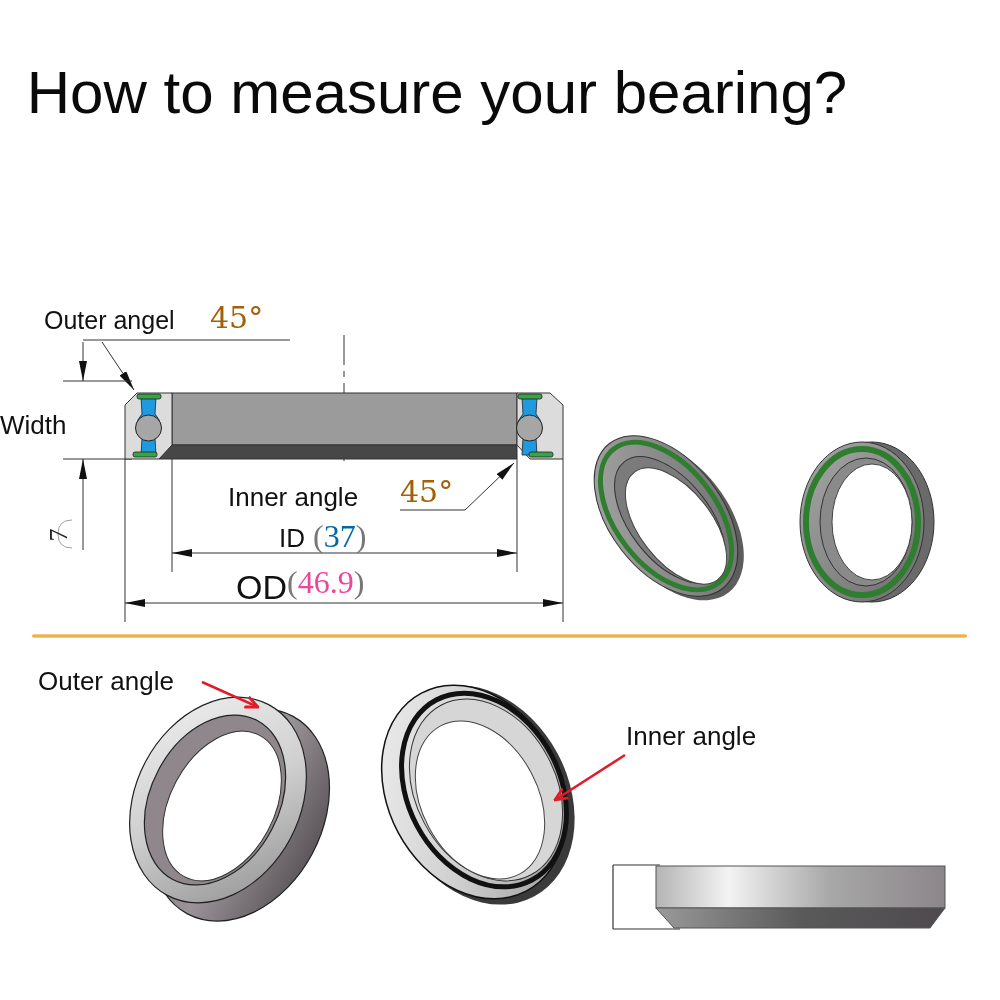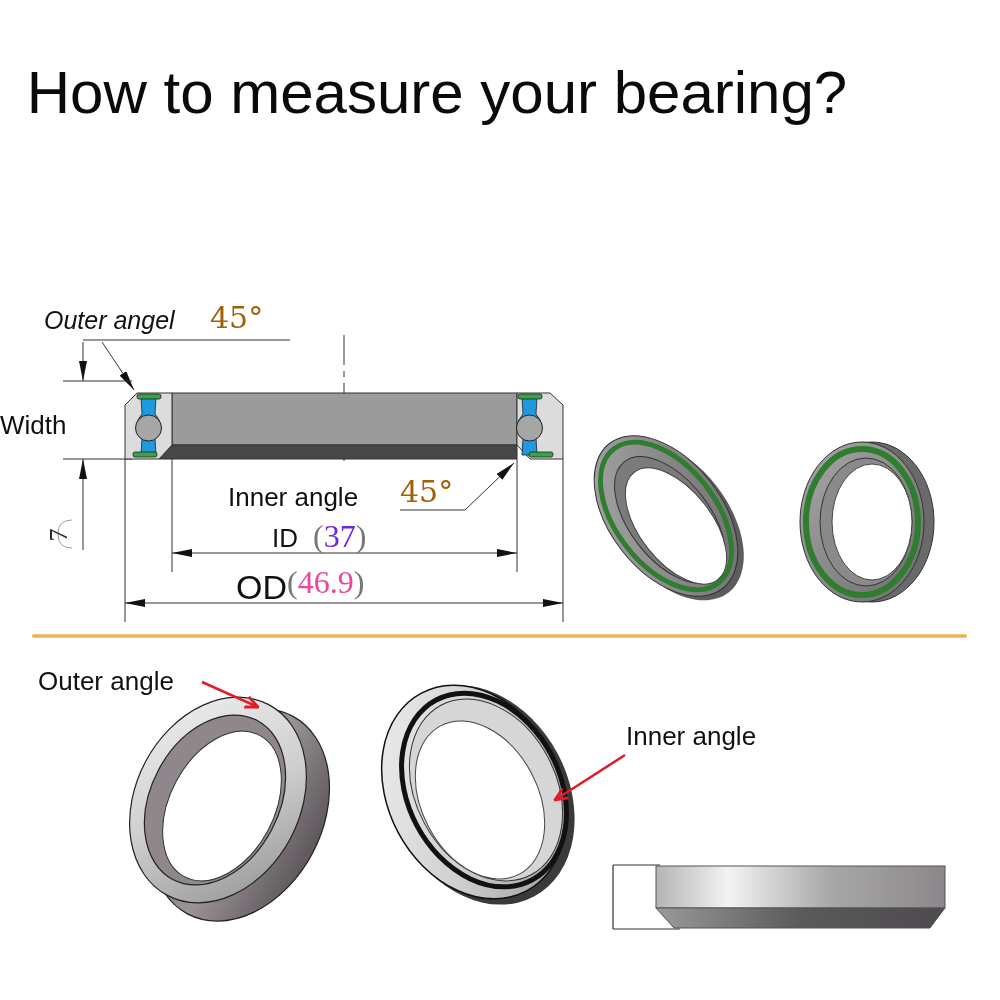--- a/index.html
+++ b/index.html
@@ -134,29 +134,29 @@
     <line x1="613" y1="865" x2="660" y2="865" stroke="#333" stroke-width="1.2"></line>
     <line x1="613" y1="865" x2="613" y2="929" stroke="#333" stroke-width="1.2"></line>
     <line x1="613" y1="929" x2="680" y2="929" stroke="#333" stroke-width="1.2"></line>
     <rect x="656" y="866" width="289" height="42" fill="url(#sideBand)" stroke="#555" stroke-width="1"></rect>
     <polygon points="656,908 945,908 930,928 674,928" fill="url(#sideBandDark)" stroke="#555" stroke-width="1"></polygon>
   </g>
 </svg>
 
 <div class="abs divider"></div>
 
-<div class="abs lbl" style="left:44px; top:306px; font-size:25px;font-style:italic;">Outer angel</div>
+<div class="abs lbl" style="left:44px; top:306px; font-size:25px;">Outer angel</div>
 <div class="abs serif" style="left:210px; top:300px;">45°</div>
 
 <div class="abs lbl" style="left:0px; top:410px; font-size:26px;text-align:center;">Width</div>
 <div class="abs paren" style="left:52px; top:520px; transform:rotate(-90deg); transform-origin:center; font-size:26px; color:#222;">7</div>
 
 <div class="abs lbl" style="left:228px; top:482px; font-size:26px;">Inner angle</div>
 <div class="abs serif" style="left:400px; top:474px;">45°</div>
 
-<div class="abs lbl" style="left:272px; top:523px; font-size:26px;">ID</div>
-<div class="abs paren" style="left:313px; top:518px;">(<span style="color:#6d28d9">37</span>)</div>
+<div class="abs lbl" style="left:279px; top:523px; font-size:26px;">ID</div>
+<div class="abs paren" style="left:313px; top:518px;">(<span style="color:#0369a1">37</span>)</div>
 
 <div class="abs lbl" style="left:236px; top:568px; font-size:34px;">OD</div>
 <div class="abs paren" style="left:287px; top:564px;">(<span style="color:#ec4899">46.9</span>)</div>
 
 <div class="abs lbl" style="left:38px; top:666px; font-size:26px;">Outer angle</div>
 <div class="abs lbl" style="left:626px; top:721px; font-size:26px;">Inner angle</div>
 
 </body></html>

